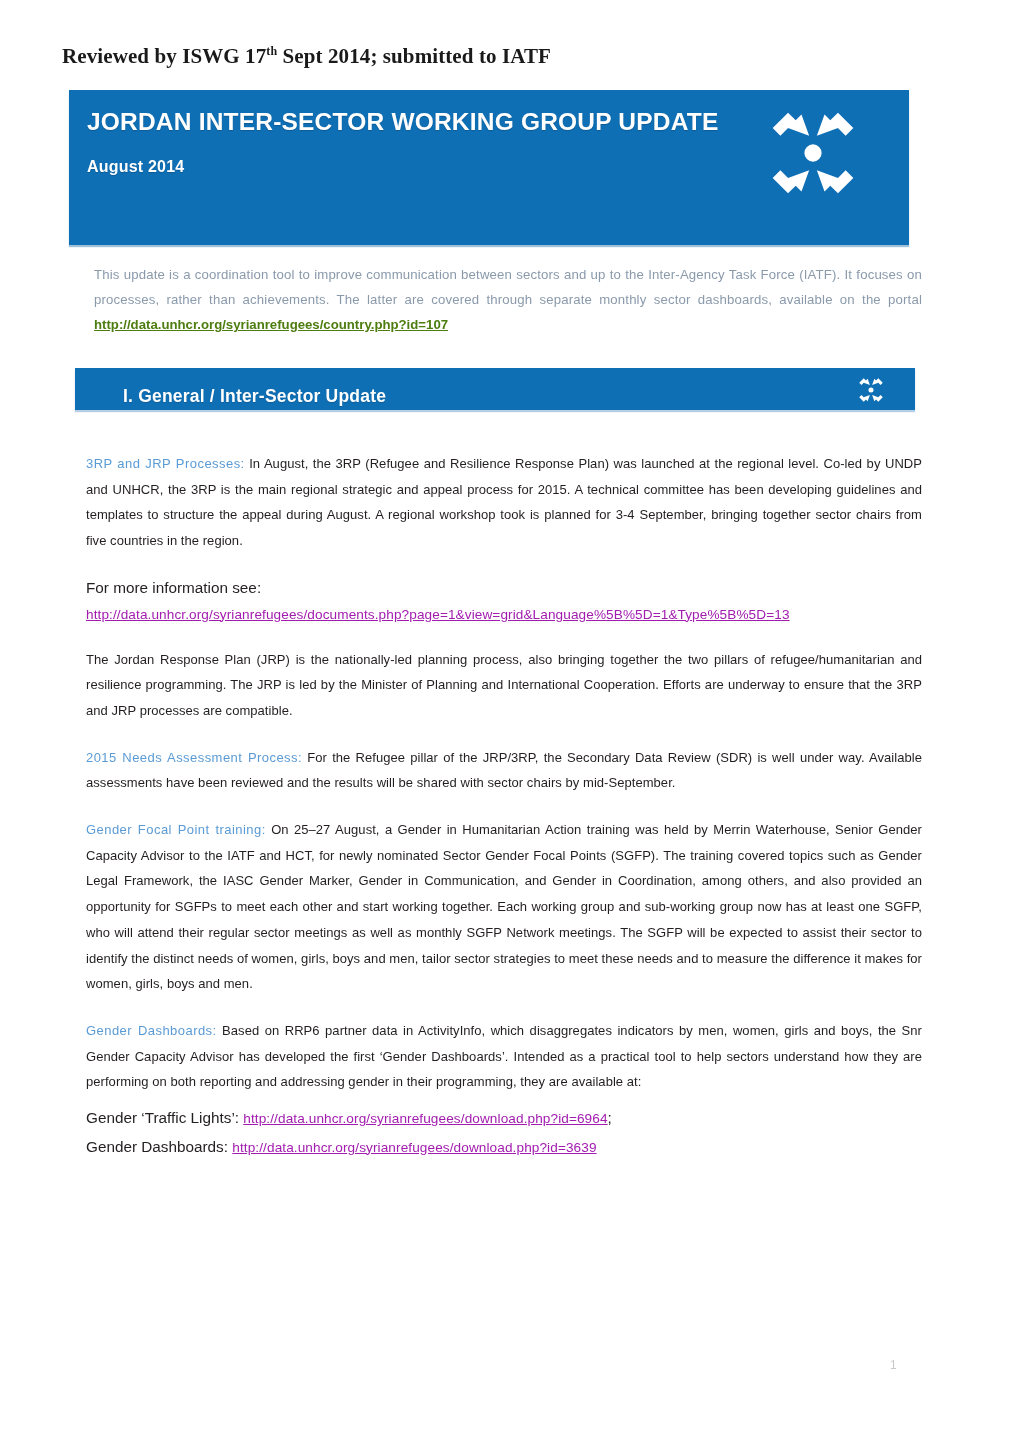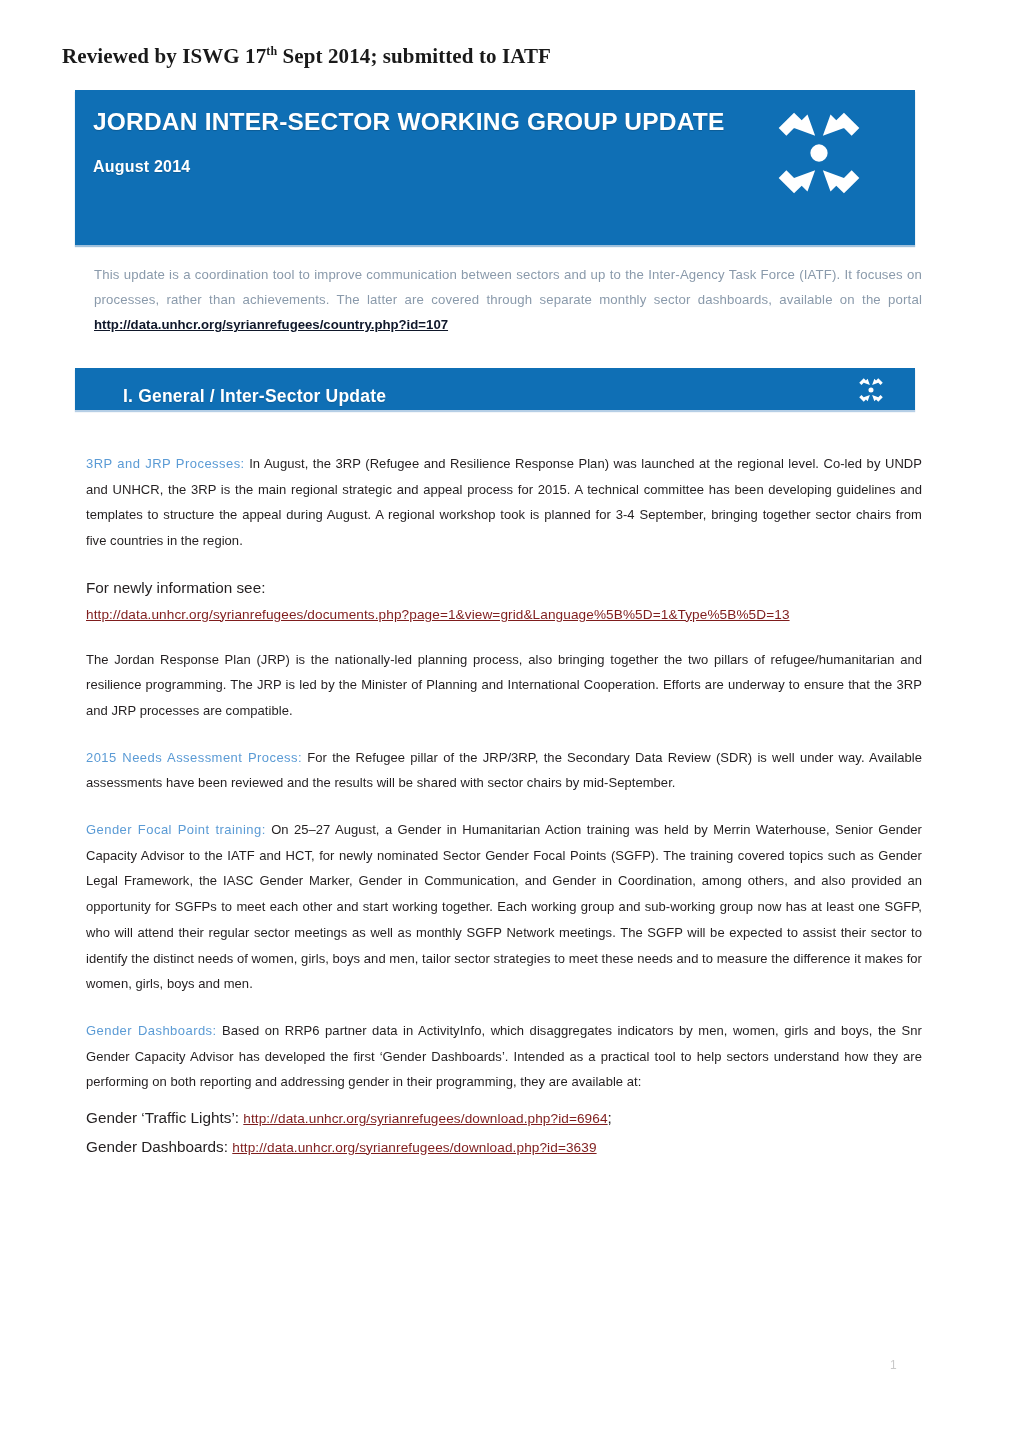--- a/index.html
+++ b/index.html
@@ -39,21 +39,21 @@
   .review-line sup {
     font-size: 12px;
     vertical-align: super;
     line-height: 0;
     text-align: center;
   }
 
   
   .banner {
     position: absolute;
-    left: 75px;
+    left: 69px;
     top: 90px;
     width: 840px;
     height: 155px;
     background: #0F6FB5;
     box-shadow: 0 2px 1px rgba(80,140,190,0.55);
   }
   .banner-title {
     position: absolute;
     left: 18px;
     top: 18px;
@@ -89,21 +89,21 @@
     left: 94px;
     top: 262px;
     width: 828px;
     font-size: 13.2px;
     line-height: 25px;
     color: #8a9aab;
     text-align: justify;
     letter-spacing: 0.15px;
   }
   .intro a {
-    color: #0f172a;
+    color: #4d7c0f;
     text-decoration: underline;
     font-weight: bold;
     letter-spacing: 0px;
   }
 
   
   .section-bar {
     position: absolute;
     left: 75px;
     top: 368px;
@@ -147,21 +147,21 @@
     letter-spacing: 0.05px;
   }
   p.para.tight {
     margin-bottom: 10px;
   }
   .lead {
     color: #5B9BD5;
     letter-spacing: 0.45px;
   }
   a.doclink {
-    color: #7f1d1d;
+    color: #a21caf;
     word-break: break-all;
     font-size: 13.6px;
     letter-spacing: 0.1px;
     margin-top: 13px;
   }
   p.linkline {
     margin: 0 0 2px 0;
     font-size: 15.3px;
     line-height: 25.7px;
     color: #231f20;
@@ -227,21 +227,21 @@
       </svg>
     </div>
   </div>
 
   <div class="body-area">
 
     <p class="para">
       <span class="lead">3RP and JRP Processes:</span><span> In August, the 3RP (Refugee and Resilience Response Plan) was launched at the regional level. Co-led by UNDP and UNHCR, the 3RP is the main regional strategic and appeal process for 2015. A technical committee has been developing guidelines and templates to structure the appeal during August. A regional workshop took is planned for 3-4 September, bringing together sector chairs from five countries in the region.</span>
     </p>
 
-    <p class="linkline">For newly information see:</p>
+    <p class="linkline">For more information see:</p>
     <p class="urlonly">
       <a class="doclink" href="#">http://data.unhcr.org/syrianrefugees/documents.php?page=1&amp;view=grid&amp;Language%5B%5D=1&amp;Type%5B%5D=13</a>
     </p>
 
     <p class="para">The Jordan Response Plan (JRP) is the nationally-led planning process, also bringing together the two pillars of refugee/humanitarian and resilience programming. The JRP is led by the Minister of Planning and International Cooperation. Efforts are underway to ensure that the 3RP and JRP processes are compatible.</p>
 
     <p class="para">
       <span class="lead">2015 Needs Assessment Process:</span><span> For the Refugee pillar of the JRP/3RP, the Secondary Data Review (SDR) is well under way. Available assessments have been reviewed and the results will be shared with sector chairs by mid-September.</span>
     </p>
 

